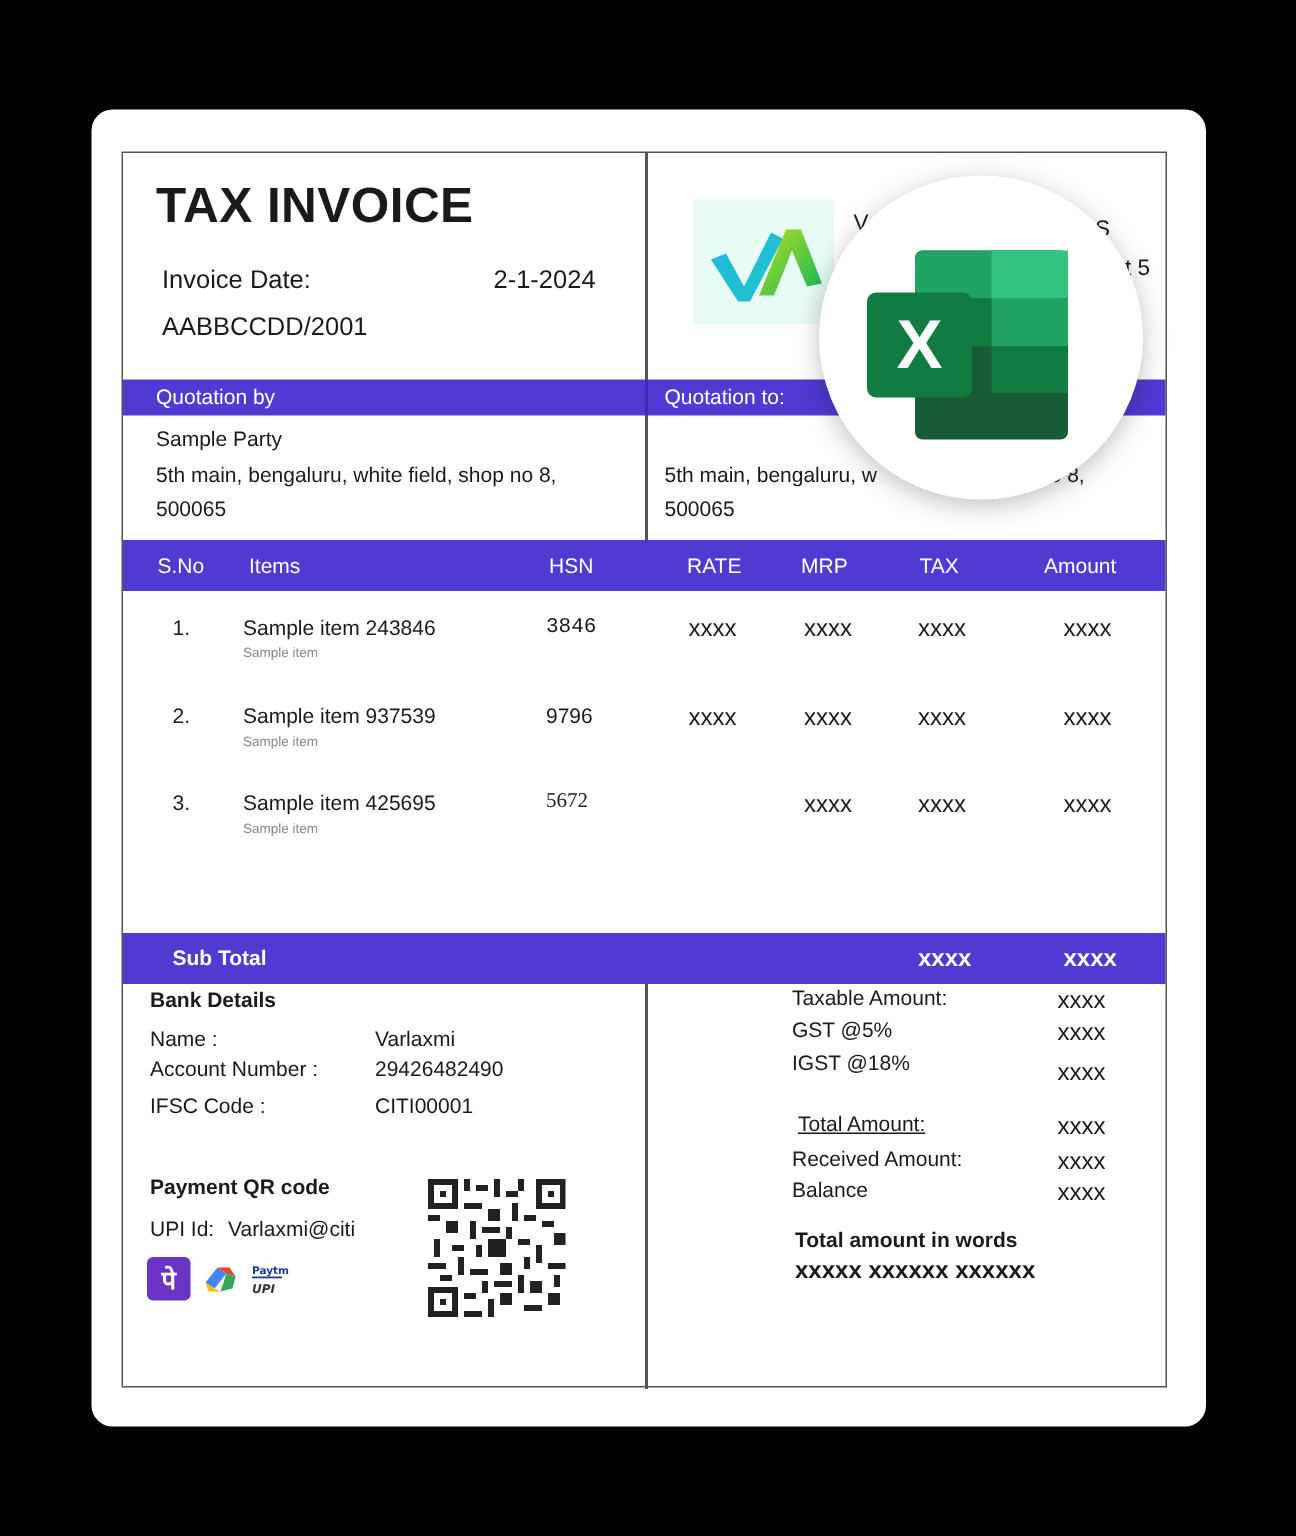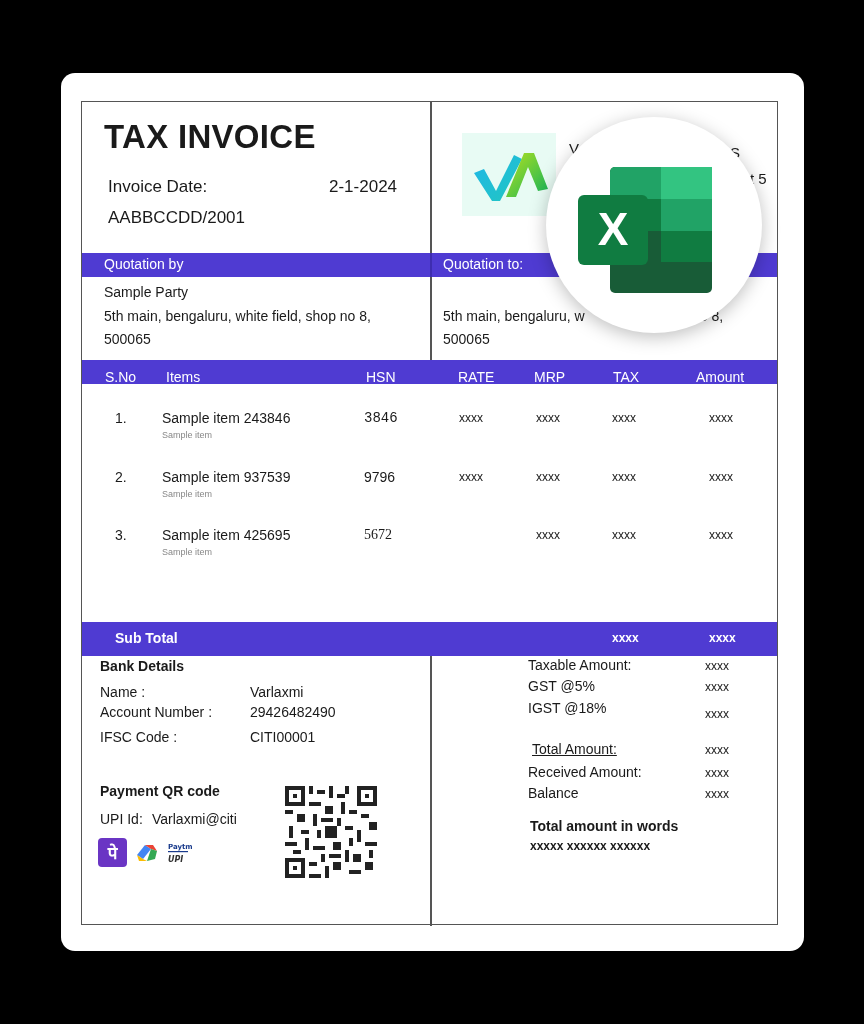--- a/index.html
+++ b/index.html
@@ -7,21 +7,21 @@
   body { font-family: "Liberation Sans", "DejaVu Sans", sans-serif; color: #1a1a1a; position: relative; }
   .card { position: absolute; left: 61px; top: 73px; width: 743px; height: 878px; background: #fff; border-radius: 14px; }
   .invoice { position: absolute; left: 81px; top: 101px; width: 697px; height: 824px; border: 1.5px solid #555; background: #fff; }
   .vdiv { position: absolute; left: 348px; width: 1.5px; background: #555; }
   .band { position: absolute; left: 0; width: 100%; background: #4f3bd2; color: #fff; }
   .abs { position: absolute; white-space: nowrap; }
   .title { left: 22px; top: 16px; font-size: 33px; font-weight: bold; letter-spacing: 0.3px; }
   .t16 { font-size: 17px; }
   .t15 { font-size: 15px; }
   .t14 { font-size: 14px; }
-  .t13 { font-size: 12px; }
+  .t13 { font-size: 16px; }
   .sub { font-size: 9px; color: #888; }
   .bold { font-weight: bold; }
   .logo { position: absolute; left: 380px; top: 31px; width: 94px; height: 83px; background: #e8fbf4; }
   .excel-circle { position: absolute; left: 546px; top: 117px; width: 216px; height: 216px; border-radius: 50%; background: #fff; box-shadow: 0 4px 18px rgba(0,0,0,0.25); }
   .qr { position: absolute; left: 203px; top: 684px; width: 92px; height: 92px; }
   .pay-icons { position: absolute; left: 16px; top: 736px; }
 </style>
 </head>
 <body>
 
@@ -63,21 +63,21 @@
   <div class="vdiv" style="top:151px;height:24px;background:#3e2db0;"></div>
 
   <div class="abs t14" style="left:22px;top:182px;">Sample Party</div>
   <div class="abs t14" style="left:22px;top:206px;">5th main, bengaluru, white field, shop no 8,</div>
   <div class="abs t14" style="left:22px;top:229px;">500065</div>
 
   <div class="abs t14" style="left:361px;top:206px;">5th main, bengaluru, w</div>
   <div class="abs t14" style="left:610px;top:206px;">no 8,</div>
   <div class="abs t14" style="left:361px;top:229px;">500065</div>
 
-  <div class="band" style="top:258px;height:24px;">
+  <div class="band" style="top:258px;height:34px;">
     <div class="abs t14" style="left:23px;top:9px;">S.No</div>
     <div class="abs t14" style="left:84px;top:9px;">Items</div>
     <div class="abs t14" style="left:284px;top:9px;">HSN</div>
     <div class="abs t14" style="left:376px;top:9px;">RATE</div>
     <div class="abs t14" style="left:452px;top:9px;">MRP</div>
     <div class="abs t14" style="left:531px;top:9px;">TAX</div>
     <div class="abs t14" style="left:614px;top:9px;">Amount</div>
   </div>
 
   <div>

